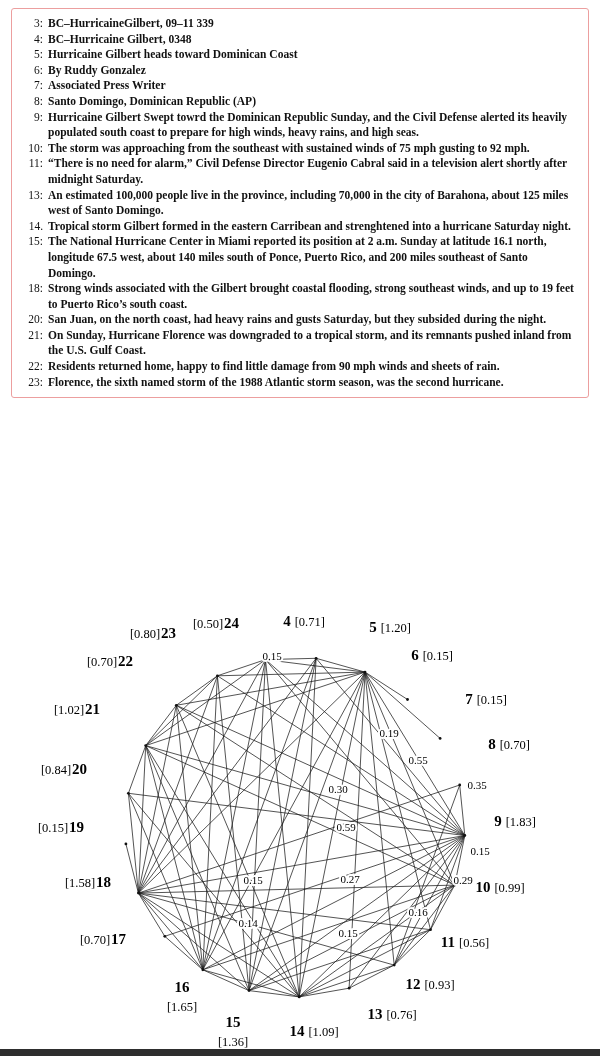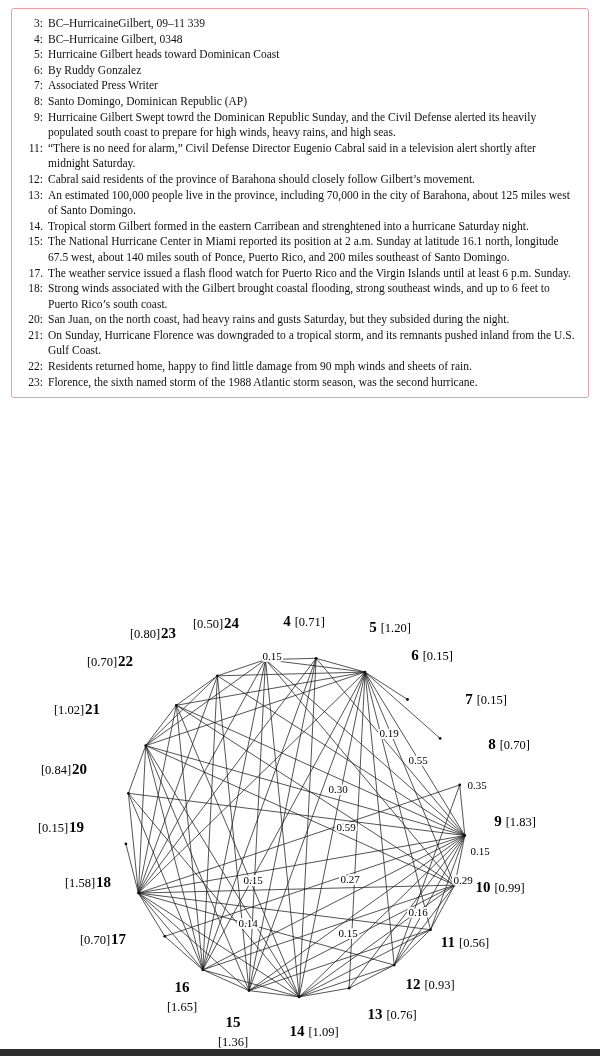--- a/index.html
+++ b/index.html
@@ -13,21 +13,21 @@
   }
   .sentence-box {
     position:absolute; top:8px; left:11px; right:11px;
     max-height:594px; overflow:hidden;
     border:1.5px solid #ec9f9f; border-radius:3px;
     background:#fff;
     padding:7px 10px 7px 8px;
   }
   .sent { display:flex; font-size:11.5px; line-height:15.6px; }
   .sent .num { flex:none; width:28px; text-align:right; padding-right:5px; white-space:nowrap; }
-  .sent .txt { flex:1; }
+  .sent .txt { flex:1;font-weight:bold; }
   .graph-area { position:absolute; top:608px; left:0; width:600px; height:448px; }
   #graph-svg { display:block; }
   .edge { stroke:#1b1b1b; stroke-width:0.75; fill:none; }
   .nodedot { fill:#111; }
   .nnum { font-family:"Liberation Serif", serif; font-weight:bold; font-size:15px; fill:#000; }
   .nscore { font-family:"Liberation Serif", serif; font-size:12.5px; fill:#000; }
   .elabel {
     font-family:"Liberation Serif", serif; font-size:11px; fill:#000;
     paint-order:stroke; stroke:#ffffff; stroke-width:4px; stroke-linejoin:round;
   }
@@ -60,46 +60,42 @@
       </div>
       <div class="sent">
         <span class="num">8:</span>
         <span class="txt">Santo Domingo, Dominican Republic (AP)</span>
       </div>
       <div class="sent">
         <span class="num">9:</span>
         <span class="txt">Hurricaine Gilbert Swept towrd the Dominican Republic Sunday, and the Civil Defense alerted its heavily populated south coast to prepare for high winds, heavy rains, and high seas.</span>
       </div>
       <div class="sent">
+        <span class="num">10:</span>
+        <span class="txt">The storm was approaching from the southeast with sustained winds of 75 mph gusting to 92 mph.</span>
+      </div>
+      <div class="sent">
         <span class="num">11:</span>
         <span class="txt">“There is no need for alarm,” Civil Defense Director Eugenio Cabral said in a television alert shortly after midnight Saturday.</span>
       </div>
       <div class="sent">
-        <span class="num">12:</span>
-        <span class="txt">Cabral said residents of the province of Barahona should closely follow Gilbert’s movement.</span>
-      </div>
-      <div class="sent">
         <span class="num">13:</span>
         <span class="txt">An estimated 100,000 people live in the province, including 70,000 in the city of Barahona, about 125 miles west of Santo Domingo.</span>
       </div>
       <div class="sent">
         <span class="num">14.</span>
         <span class="txt">Tropical storm Gilbert formed in the eastern Carribean and strenghtened into a hurricane Saturday night.</span>
       </div>
       <div class="sent">
         <span class="num">15:</span>
         <span class="txt">The National Hurricane Center in Miami reported its position at 2 a.m. Sunday at latitude 16.1 north, longitude 67.5 west, about 140 miles south of Ponce, Puerto Rico, and 200 miles southeast of Santo Domingo.</span>
       </div>
       <div class="sent">
-        <span class="num">17.</span>
-        <span class="txt">The weather service issued a flash flood watch for Puerto Rico and the Virgin Islands until at least 6 p.m. Sunday.</span>
-      </div>
-      <div class="sent">
         <span class="num">18:</span>
-        <span class="txt">Strong winds associated with the Gilbert brought coastal flooding, strong southeast winds, and up to 6 feet to Puerto Rico’s south coast.</span>
+        <span class="txt">Strong winds associated with the Gilbert brought coastal flooding, strong southeast winds, and up to 19 feet to Puerto Rico’s south coast.</span>
       </div>
       <div class="sent">
         <span class="num">20:</span>
         <span class="txt">San Juan, on the north coast, had heavy rains and gusts Saturday, but they subsided during the night.</span>
       </div>
       <div class="sent">
         <span class="num">21:</span>
         <span class="txt">On Sunday, Hurricane Florence was downgraded to a tropical storm, and its remnants pushed inland from the U.S. Gulf Coast.</span>
       </div>
       <div class="sent">

